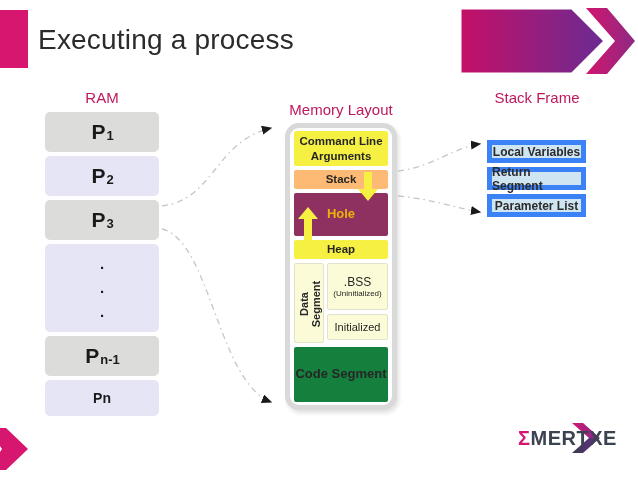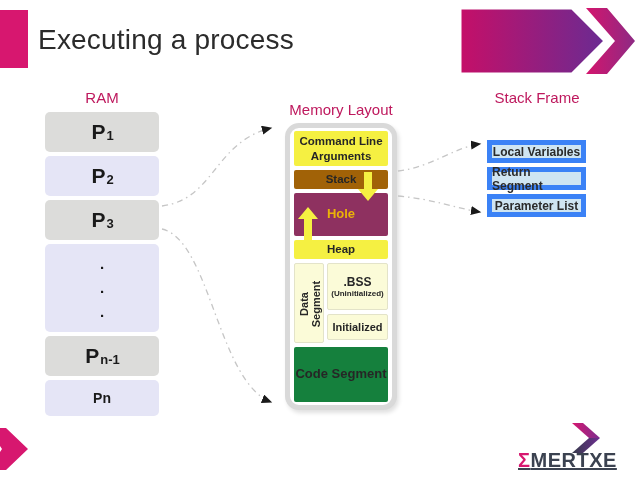--- a/index.html
+++ b/index.html
@@ -35,34 +35,34 @@
   .ram-pn  { top:380px; height:36px; font-size:14px; font-weight:600; }
 
   
   .mem { position:absolute; left:285px; top:123px; width:112px; height:287px;
          background:#fff; border:5px solid #d9d9d9; border-radius:14px;
          box-shadow:2px 3px 4px rgba(0,0,0,.12); }
   .sec { position:absolute; left:4px; width:94px; border-radius:2px;
          display:flex; align-items:center; justify-content:center; text-align:center;
          font-size:11.5px; font-weight:700; color:#262626; line-height:1.25; }
   .sec-cmd  { top:3px;   height:35px; background:#f5f042; }
-  .sec-stack{ top:42px;  height:19px; background:#a16207; }
+  .sec-stack{ top:42px;  height:19px; background:#fdba74; }
   .sec-hole { top:65px;  height:43px; background:#8e3160; color:#eab308; font-size:13px; }
   .sec-heap { top:112px; height:19px; background:#f5f042; }
   .sec-code { top:219px; height:55px; background:#15803d; font-size:13px; }
 
   .data-region { position:absolute; left:4px; top:135px; width:94px; height:80px; }
   .pale { background:#fbfbd8; border:1px solid #e3e3c9; border-radius:2px; }
   .ds-labelcol { position:absolute; left:0; top:0; width:30px; height:80px; }
   .vlabel { position:absolute; left:-21px; top:28px; width:72px; height:24px;
             transform:rotate(-90deg); text-align:center;
             font-size:11px; font-weight:700; color:#262626; line-height:1.1; }
   .ds-box { position:absolute; left:33px; width:61px; display:flex; flex-direction:column;
             align-items:center; justify-content:center; text-align:center;
-            font-weight:700; color:#262626; }
+            font-weight:400; color:#262626; }
   .ds-bss  { top:0;    height:47px; }
   .ds-init { top:51px; height:26px; font-size:11px; }
   .bss-t { font-size:12px; }
   .bss-s { font-size:8px; }
 
   .flow-arrow { position:absolute; z-index:3; }
   .fa-down { left:67px; top:44px; }
   .fa-up   { left:7px;  top:78px; }
 
   
@@ -71,22 +71,22 @@
             font-size:12px; font-weight:700; color:#2b2b2b; }
   .sf-1 { top:140px; } .sf-2 { top:167px; } .sf-3 { top:194px; }
 
   
   .connectors { position:absolute; left:0; top:0; width:638px; height:478px;
                 pointer-events:none; z-index:4; }
 
   
   .deco-bottom-left { position:absolute; left:-12px; top:428px; }
   .logo-chevron { position:absolute; left:566px; top:421px; }
-  .logo-text { position:absolute; left:518px; top:449px; font-size:20px; font-weight:700;
-               color:#3b4250; letter-spacing:.5px;text-decoration:underline; }
+  .logo-text { position:absolute; left:518px; top:427px; font-size:20px; font-weight:700;
+               color:#3b4250; letter-spacing:.5px; }
   .logo-text .sigma { color:#d7176f; }
 </style>
 </head>
 <body>
 
 <div class="slide">
 
   <div class="accent-bar"></div>
   <h1 class="title">Executing a process</h1>
 

